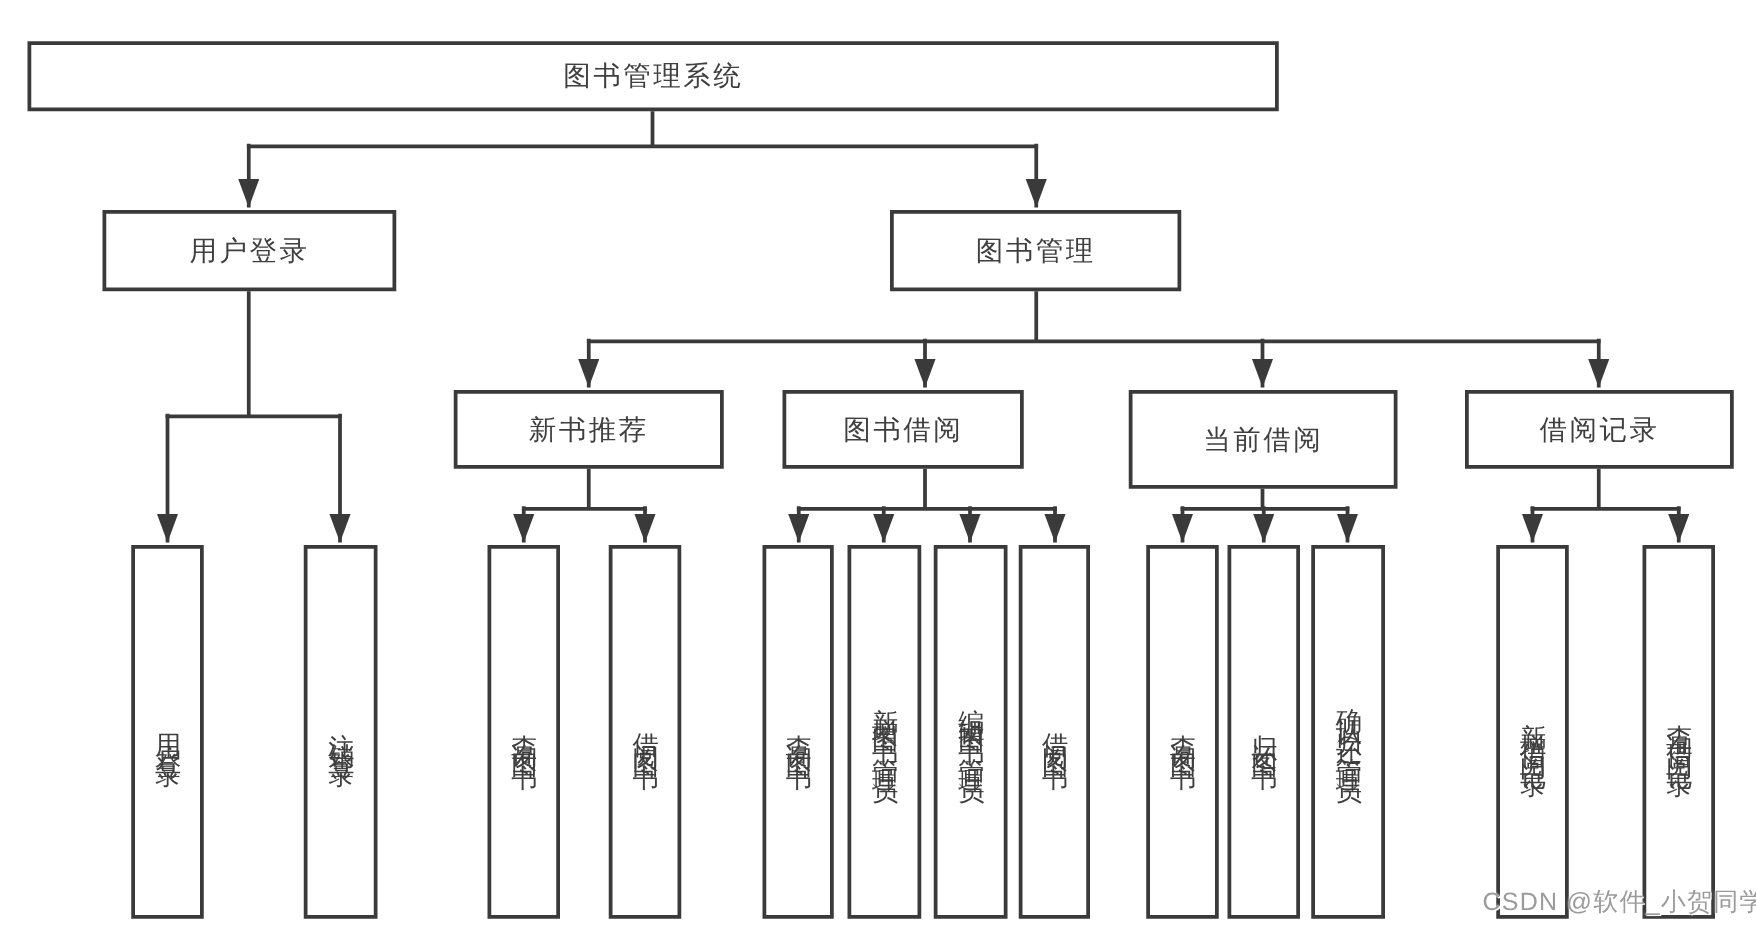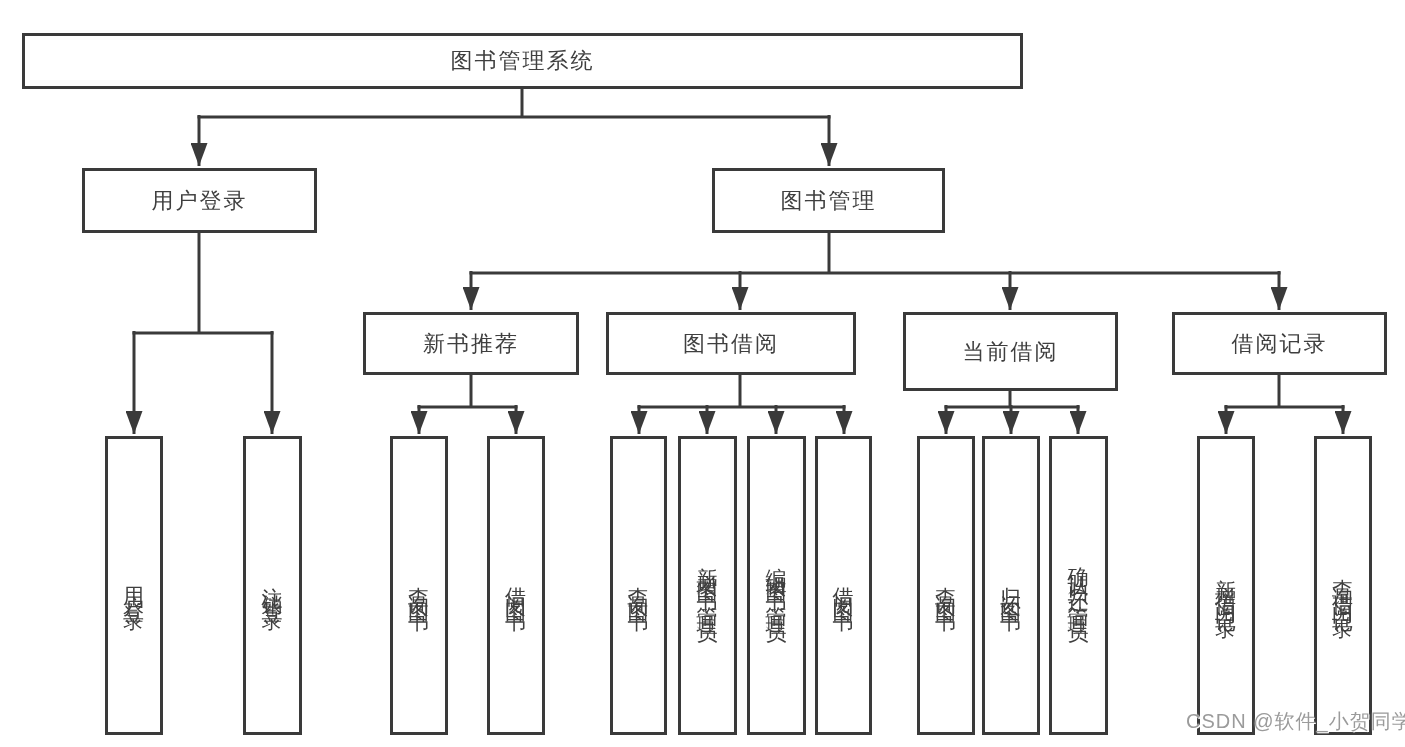--- a/index.html
+++ b/index.html
@@ -124,21 +124,21 @@
   <div class="node" style="left:82px; top:168px; width:235px; height:65px;">
     <span class="hlabel">用户登录</span>
   </div>
   <div class="node" style="left:363px; top:312px; width:216px; height:63px;">
     <span class="hlabel">新书推荐</span>
   </div>
 
   <div class="node" style="left:712px; top:168px; width:233px; height:65px;">
     <span class="hlabel">图书管理</span>
   </div>
-  <div class="node" style="left:606px; top:312px; width:250px; height:63px;">
+  <div class="node" style="left:626px; top:312px; width:193px; height:63px;">
     <span class="hlabel">图书借阅</span>
   </div>
   <div class="node" style="left:903px; top:312px; width:215px; height:79px;">
     <span class="hlabel">当前借阅</span>
   </div>
   <div class="node" style="left:1172px; top:312px; width:215px; height:63px;">
     <span class="hlabel">借阅记录</span>
   </div>
 
   <div class="node" style="left:105px; top:436px; width:58px; height:299px;">

